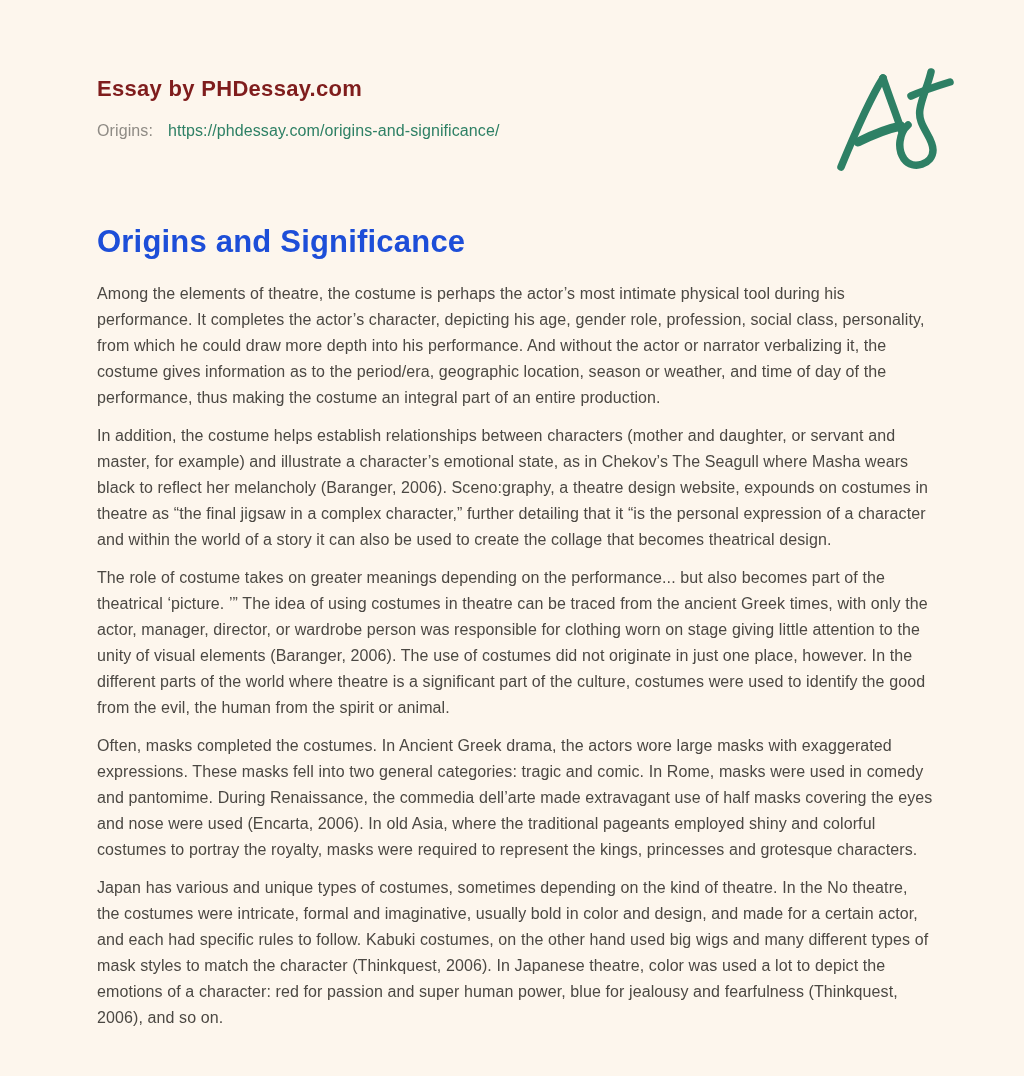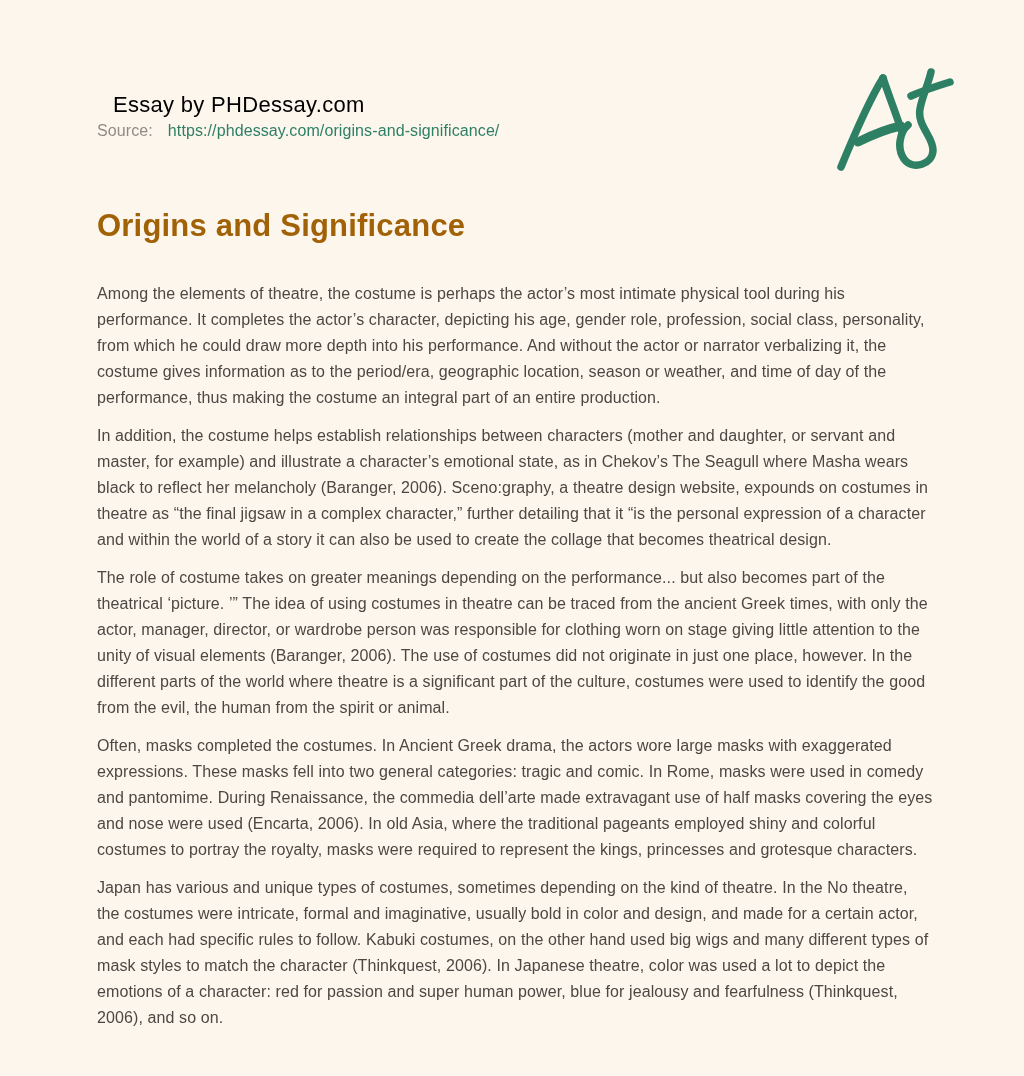--- a/index.html
+++ b/index.html
@@ -16,24 +16,24 @@
   .page {
     position: relative;
     width: 1024px;
     height: 1076px;
     background: #fdf6ed;
   }
   .header-title {
     position: absolute;
     left: 97px;
     top: 76px;
-    margin: 16px;
+    margin: 0;
     font-size: 22px;
-    font-weight: 400;
-    color: #000000;
+    font-weight: 700;
+    color: #7f1d1d;
     letter-spacing: 0.3px;
   }
   .source-line {
     position: absolute;
     left: 97px;
     top: 122px;
     font-size: 16px;
     color: #8f8b85;
     letter-spacing: 0.1px;
   }
@@ -46,25 +46,25 @@
     position: absolute;
     left: 833px;
     top: 68px;
     width: 124px;
     height: 104px;
   }
   .logo svg { width: 100%; height: 100%; display: block; }
   .article-title {
     position: absolute;
     left: 97px;
-    top: 208px;
+    top: 224px;
     margin: 0;
     font-size: 31px;
     font-weight: 700;
-    color: #a16207;
+    color: #1d4ed8;
     letter-spacing: 0.2px;
   }
   .article-body {
     position: absolute;
     left: 97px;
     top: 281px;
     width: 836px;
     font-size: 16px;
     line-height: 26px;
     color: #4b4843;
@@ -75,21 +75,21 @@
   }
 </style>
 </head>
 <body>
 
 <div class="page">
 
   <h1 class="header-title">Essay by PHDessay.com</h1>
 
   <div class="source-line">
-    <span>Source:</span><a class="source-link" href="#">https://phdessay.com/origins-and-significance/</a>
+    <span>Origins:</span><a class="source-link" href="#">https://phdessay.com/origins-and-significance/</a>
   </div>
 
   <div class="logo">
     <svg viewBox="0 0 124 102" fill="none" xmlns="http://www.w3.org/2000/svg">
       <g stroke="#2e8065" stroke-width="7.5" stroke-linecap="round" fill="none">
 
         <path d="M8,98 C22,64 36,31 50,9"></path>
 
         <path d="M50,9 C56,27 63,45 69,63"></path>
 

